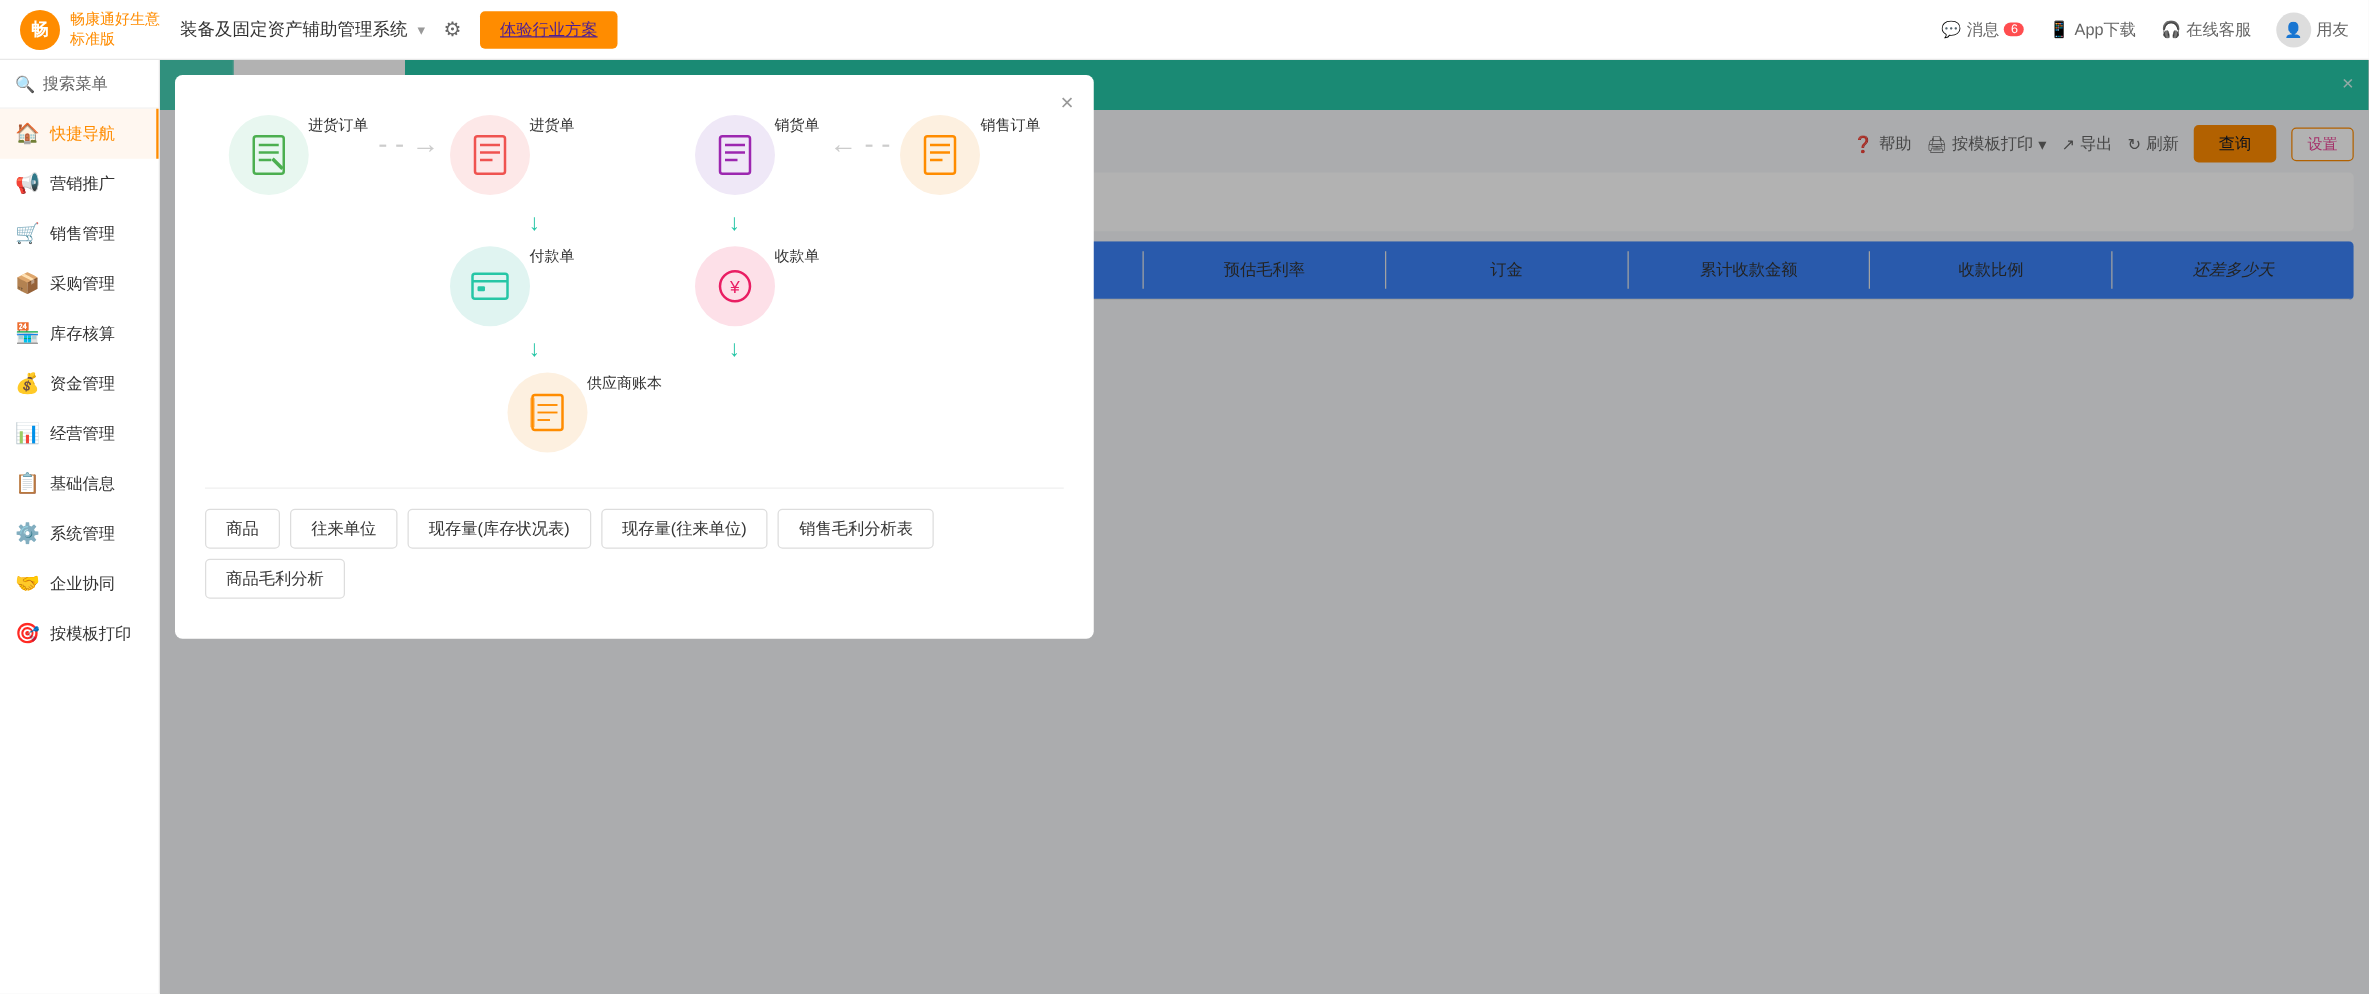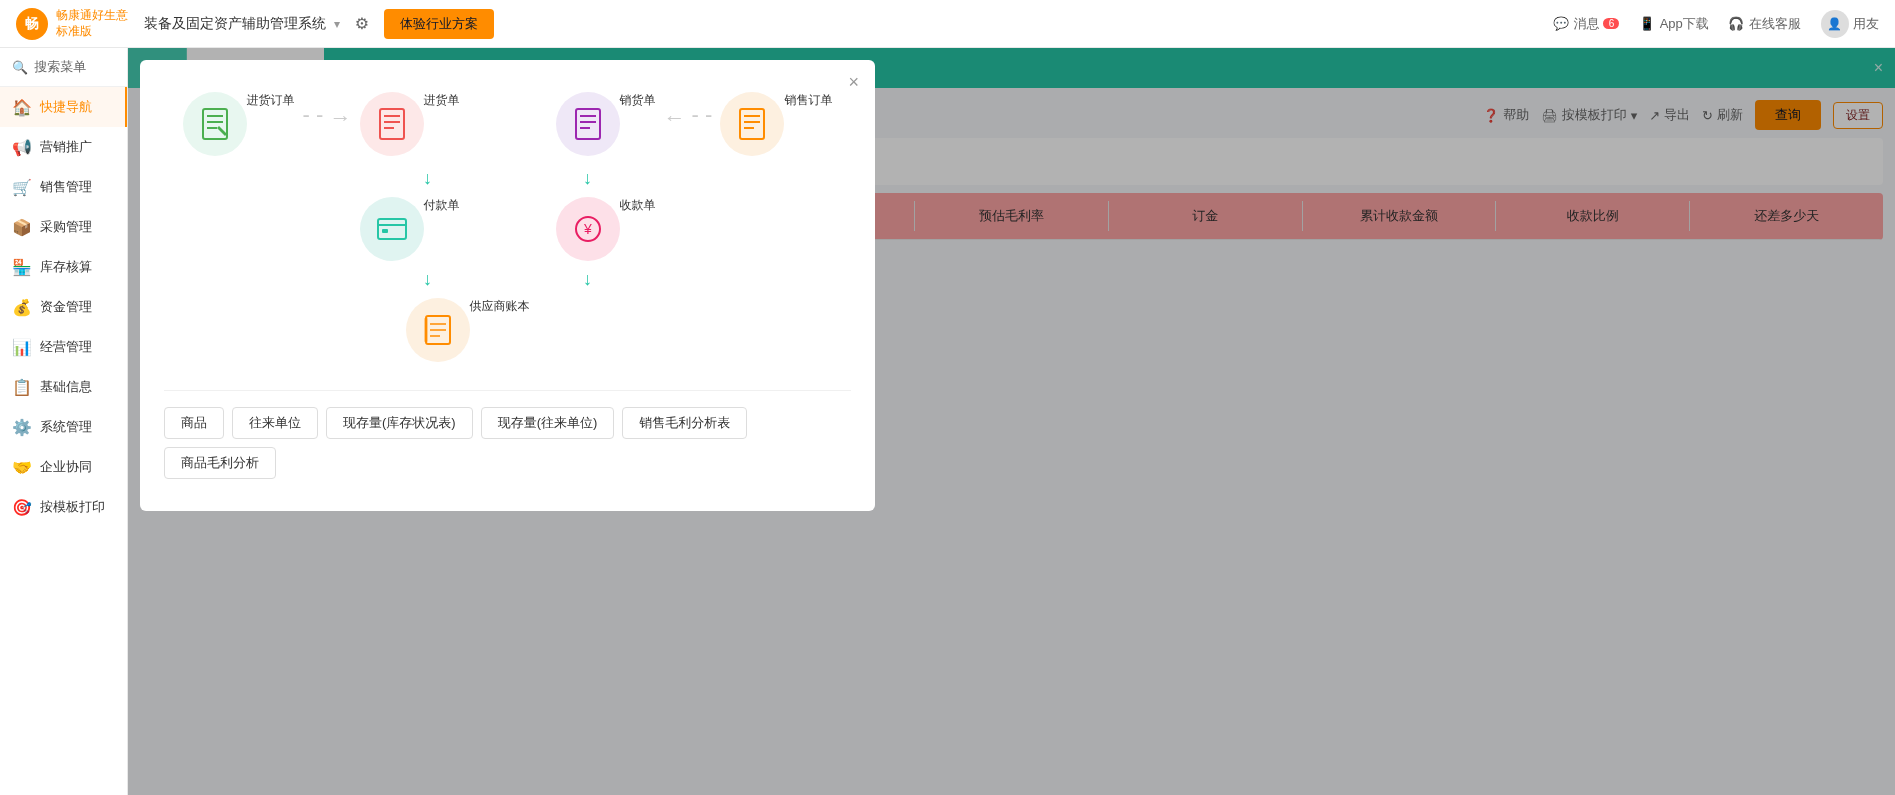--- a/index.html
+++ b/index.html
@@ -59,26 +59,27 @@
       height: 28px;
       color: #666;
       cursor: pointer;
       display: flex;
       align-items: center;
       justify-content: center;
       font-size: 16px;
     }
     .experience-btn {
       background: #ff8c00;
-      color: #0f172a;
+      color: #4c1d95;
       border: none;
       padding: 6px 16px;
       border-radius: 4px;
       cursor: pointer;
       font-size: 13px;
+      text-decoration: underline;
     }
     .header-right {
       display: flex;
       align-items: center;
       gap: 20px;
       margin-left: auto;
     }
     .header-action {
       display: flex;
       align-items: center;
@@ -233,21 +234,21 @@
       background: #ff8c00;
       color: #0f172a;
       border: none;
       padding: 6px 20px;
       border-radius: 4px;
       cursor: pointer;
       font-size: 13px;
     }
     .set-btn {
       background: #fff;
-      color: #7f1d1d;
+      color: #ec4899;
       border: 1px solid #ff8c00;
       padding: 4px 12px;
       border-radius: 4px;
       cursor: pointer;
       font-size: 12px;
     }
 
     
     .filter-bar {
       background: #fff;
@@ -291,34 +292,34 @@
     }
 
     
     .data-table {
       background: #fff;
       border-radius: 4px;
       overflow: hidden;
     }
     .table-header {
       display: flex;
-      background: #fca5a5;
+      background: #3b82f6;
       border-bottom: 1px solid #e8e8e8;
       padding: 8px 0;
     }
     .th-cell {
       padding: 6px 12px;
       font-size: 13px;
       color: #333;
       font-weight: 500;
       text-align: center;
       flex: 1;
       border-right: 1px solid #e8e8e8;
     }
-    .th-cell:last-child { border-right: none; }
+    .th-cell:last-child { border-right: none; font-style: italic; }
     .empty-state {
       text-align: center;
       padding: 60px;
       color: #999;
       font-size: 13px;
     }
 
     
     .modal-overlay {
       position: fixed;

